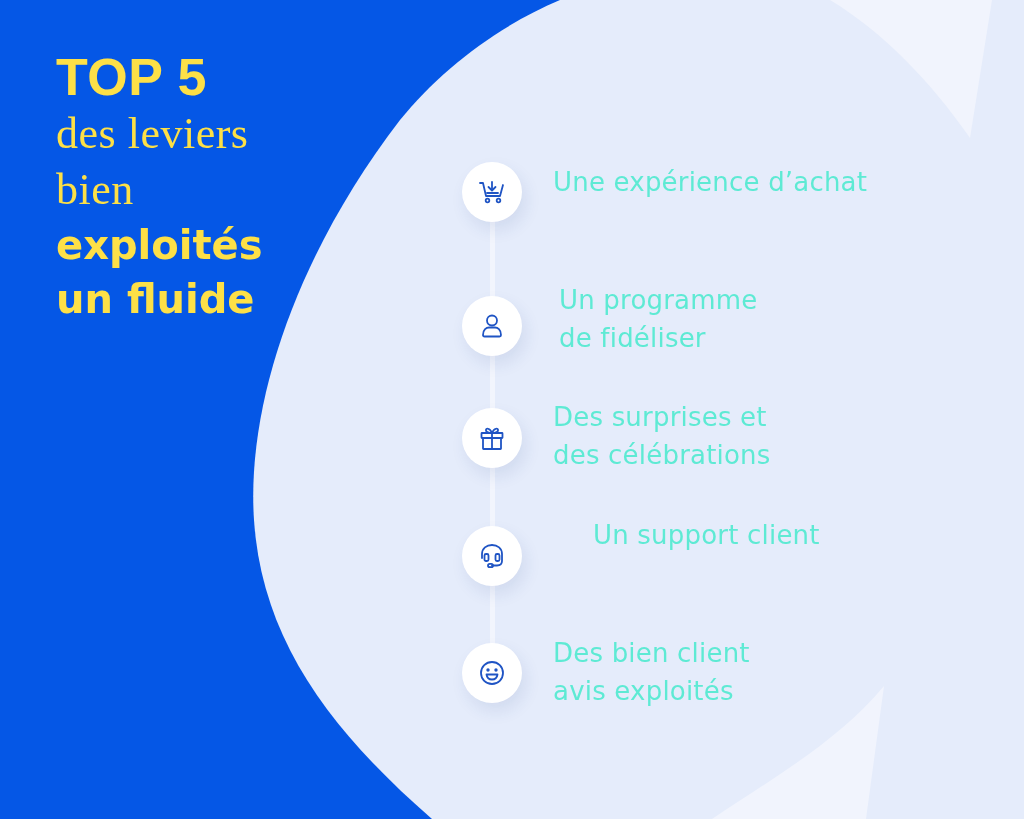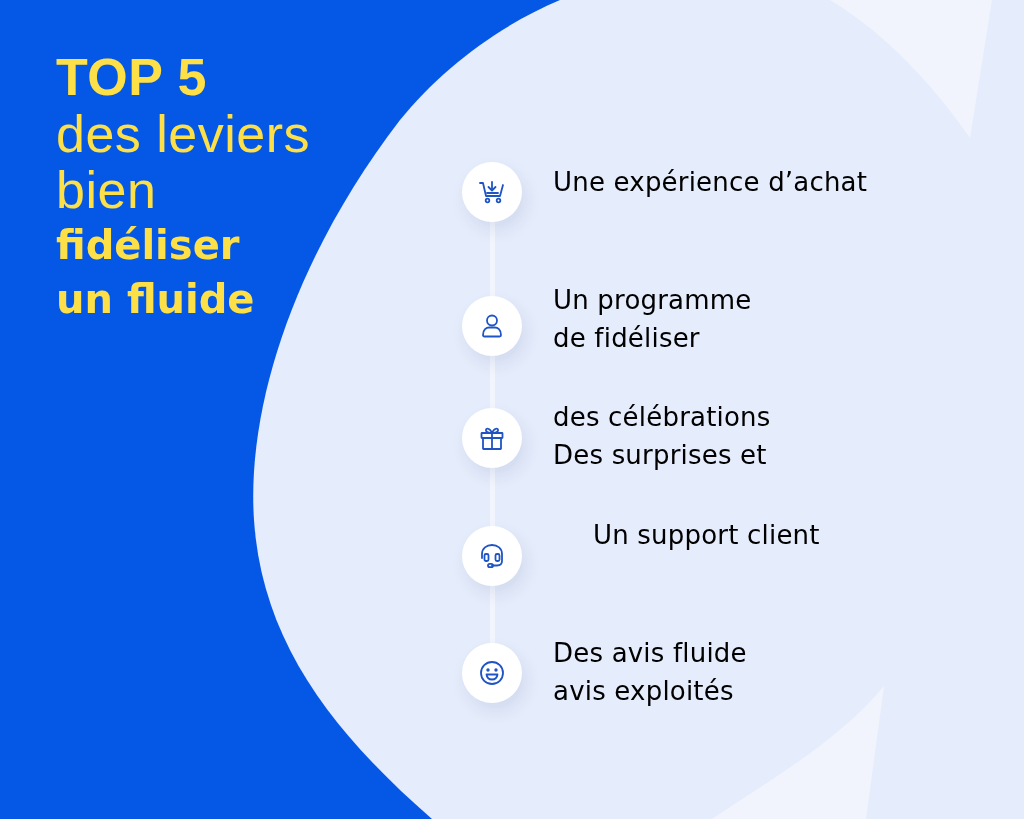--- a/index.html
+++ b/index.html
@@ -10,42 +10,42 @@
     }
     .bg-svg { position: absolute; left: 0; top: 0; width: 1024px; height: 819px; }
     .headline {
       position: absolute; left: 56px; top: 48px; color: #fde047;
     }
     .headline .top5 {
       font-size: 52px; font-weight: 700; letter-spacing: 0.5px; line-height: 58px;
       display: block;
     }
     .headline .light {
-      font-size: 52px; font-weight: 400; line-height: 56px; display: block;
-      font-family: Liberation Sans, sans-serif; font-weight: 300;
+      font-size: 44px; font-weight: 400; line-height: 56px; display: block;
+      font-family: Liberation Serif, serif; font-weight: 300;
       letter-spacing: 0.5px;
     }
     .headline .bold {
       font-size: 40px; font-weight: 700; line-height: 54px; display: block;
       font-family: "DejaVu Sans", sans-serif;
     }
     .timeline-line {
       position: absolute; left: 490px; top: 200px; width: 5px; height: 470px;
       background: #f2f5fd; border-radius: 3px;
     }
     .item { position: absolute; left: 0; top: 0; }
     .icon-circle {
       position: absolute; width: 60px; height: 60px; border-radius: 50%;
       background: #ffffff;
       box-shadow: 4px 8px 16px rgba(40, 70, 140, 0.10);
       display: flex; align-items: center; justify-content: center;
     }
     .icon-circle svg { width: 30px; height: 30px; }
     .item-text {
-      position: absolute; left: 553px; color: #000000;
+      position: absolute; left: 553px; color: #5eead4;
       font-size: 26px; line-height: 38px;
       font-family: "DejaVu Sans", sans-serif; letter-spacing: 0.2px;
       white-space: nowrap;
     }
     .item-text span { display: block; }
   </style>
 </head>
 <body>
 
 <svg class="bg-svg" viewBox="0 0 1024 819" xmlns="http://www.w3.org/2000/svg">
@@ -57,21 +57,21 @@
 
   <path d="M 830 0 L 992 0 L 970 138 C 930 80, 880 30, 830 0 Z" fill="#f1f4fd"></path>
 
   <path d="M 884 686 L 866 819 L 712 819 C 770 780, 840 740, 884 686 Z" fill="#f1f4fd"></path>
 </svg>
 
 <div class="headline">
   <span class="top5">TOP 5</span>
   <span class="light">des leviers</span>
   <span class="light">bien</span>
-  <span class="bold">fidéliser</span>
+  <span class="bold">exploités</span>
   <span class="bold">un fluide</span>
 </div>
 
 <div class="timeline-line"></div>
 
 <div class="item">
   <div class="icon-circle" style="left:462px; top:162px;">
     <svg viewBox="0 0 30 30" fill="none" stroke="#1f54c4" stroke-width="1.8" stroke-linecap="round" stroke-linejoin="round">
       <path d="M3 6 L6 6 L9 19 L23 19 L26 8"></path>
       <path d="M15 5 L15 13"></path>
@@ -86,39 +86,39 @@
   </div>
 </div>
 
 <div class="item">
   <div class="icon-circle" style="left:462px; top:296px;">
     <svg viewBox="0 0 30 30" fill="none" stroke="#1f54c4" stroke-width="1.8" stroke-linecap="round" stroke-linejoin="round">
       <circle cx="15" cy="9.5" r="5"></circle>
       <path d="M6 24 C6 18.5, 9.5 16.5, 12 16.5 L18 16.5 C20.5 16.5, 24 18.5, 24 24 C24 25, 23.5 25.5, 22.5 25.5 L7.5 25.5 C6.5 25.5, 6 25, 6 24 Z"></path>
     </svg>
   </div>
-  <div class="item-text" style="top:281px;">
+  <div class="item-text" style="top:281px;margin-left:6px;">
     <span>Un programme</span>
     <span>de fidéliser</span>
   </div>
 </div>
 
 <div class="item">
   <div class="icon-circle" style="left:462px; top:408px;">
     <svg viewBox="0 0 30 30" fill="none" stroke="#1f54c4" stroke-width="1.8" stroke-linecap="round" stroke-linejoin="round">
       <rect x="4.5" y="10" width="21" height="5" rx="0.5"></rect>
       <rect x="6" y="15" width="18" height="11" rx="0.5"></rect>
       <path d="M15 10 L15 26"></path>
       <path d="M15 10 C13 5, 8.5 4.5, 9 7.5 C9.3 9.5, 13 10, 15 10 Z"></path>
       <path d="M15 10 C17 5, 21.5 4.5, 21 7.5 C20.7 9.5, 17 10, 15 10 Z"></path>
     </svg>
   </div>
   <div class="item-text" style="top:398px;">
+    <span>Des surprises et</span>
     <span>des célébrations</span>
-    <span>Des surprises et</span>
   </div>
 </div>
 
 <div class="item">
   <div class="icon-circle" style="left:462px; top:526px;">
     <svg viewBox="0 0 30 30" fill="none" stroke="#1f54c4" stroke-width="1.8" stroke-linecap="round" stroke-linejoin="round">
       <path d="M5 17 L5 13 C5 7.5, 9.5 4, 15 4 C20.5 4, 25 7.5, 25 13 L25 20 C25 23, 23 24.5, 20 24.5 L15 24.5"></path>
       <rect x="7.5" y="13" width="4" height="7" rx="1.5"></rect>
       <rect x="18.5" y="13" width="4" height="7" rx="1.5"></rect>
       <rect x="11" y="22.8" width="5" height="3.4" rx="1.7"></rect>
@@ -132,16 +132,16 @@
 <div class="item">
   <div class="icon-circle" style="left:462px; top:643px;">
     <svg viewBox="0 0 30 30" fill="none" stroke="#1f54c4" stroke-width="1.8" stroke-linecap="round" stroke-linejoin="round">
       <circle cx="15" cy="15" r="11"></circle>
       <circle cx="11" cy="12" r="0.8" fill="#1f54c4"></circle>
       <circle cx="19" cy="12" r="0.8" fill="#1f54c4"></circle>
       <path d="M9.5 16.5 L20.5 16.5 C20 20, 17.5 21.5, 15 21.5 C12.5 21.5, 10 20, 9.5 16.5 Z"></path>
     </svg>
   </div>
   <div class="item-text" style="top:634px;">
-    <span>Des avis fluide</span>
+    <span>Des bien client</span>
     <span>avis exploités</span>
   </div>
 </div>
 
 </body></html>

